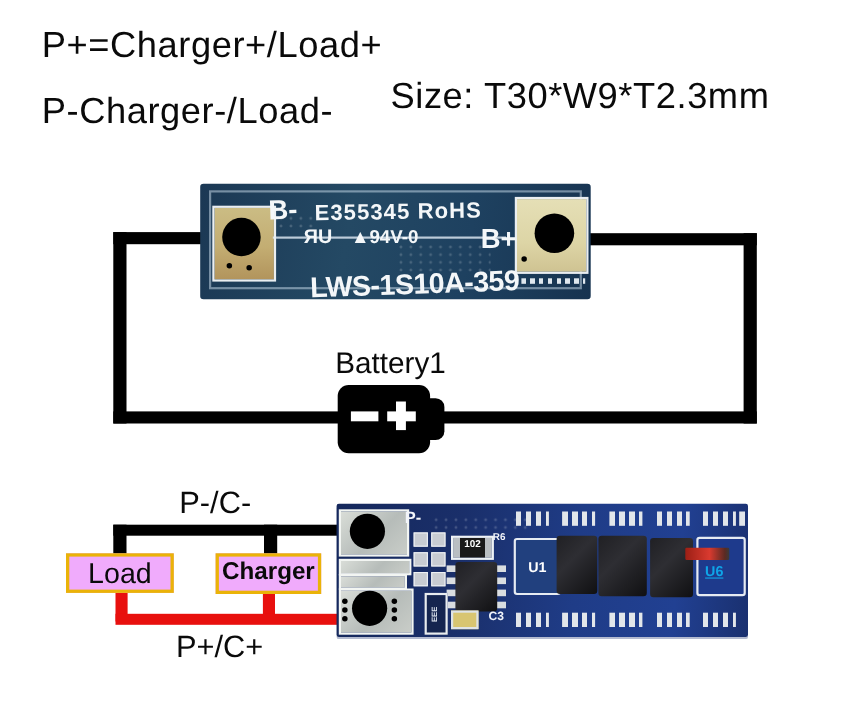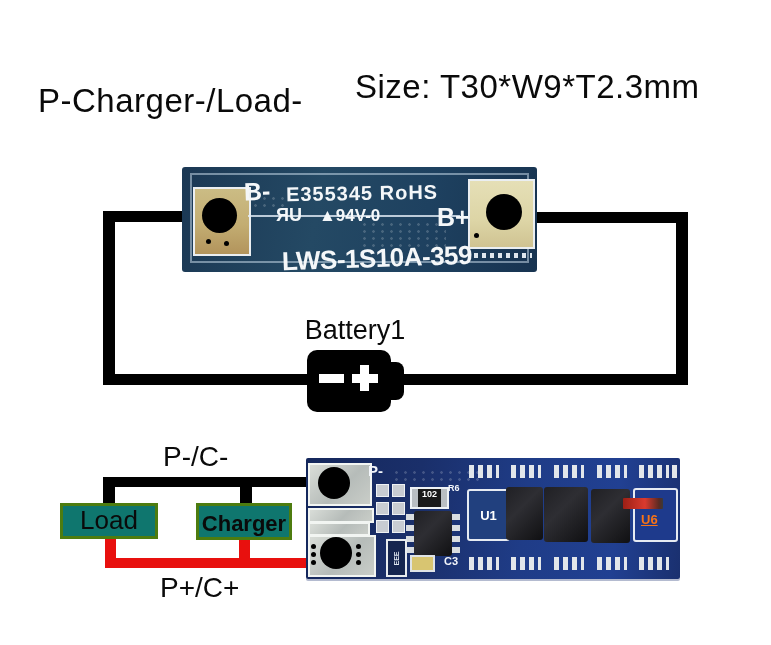--- a/index.html
+++ b/index.html
@@ -19,41 +19,42 @@
   .silk{position:absolute;color:#f4f7f9;font-weight:bold;white-space:nowrap;}
   .flip{display:inline-block;transform:scaleX(-1);}
   .ticks{position:absolute;background:repeating-linear-gradient(90deg,#dfe7ee 0 4px,transparent 4px 8px);}
   .texture{position:absolute;background-image:radial-gradient(circle,rgba(255,255,255,0.4) 1px,transparent 1.6px);
      background-size:9px 7px;opacity:.45;}
   
   #battery-body{position:absolute;left:307px;top:350px;width:84px;height:62px;background:#000;border-radius:10px;}
   #battery-bump{position:absolute;left:390px;top:362px;width:14px;height:38px;background:#000;border-radius:0 8px 8px 0;}
   .batt-bar{position:absolute;background:#fff;}
   
-  .dev-box{position:absolute;background:#0f766e;border:3px solid #4d7c0f;display:flex;align-items:flex-end;justify-content:center;}
+  .dev-box{position:absolute;background:#f0abfc;border:3px solid #eab308;display:flex;align-items:flex-start;justify-content:center;}
   
   #bot-board{position:absolute;left:306px;top:458px;width:374px;height:121px;border-radius:2px;overflow:hidden;
      background:linear-gradient(96deg,#15285c 0%,#1a2f6a 30%,#1f3c87 58%,#214092 82%,#1a306f 100%);
      box-shadow:0 2px 0 rgba(40,60,120,0.35);}
   .silver-pad{position:absolute;background:linear-gradient(135deg,#d9ddd8 0%,#b6bcb9 55%,#c9cdc8 100%);
      border:2px solid #f2f5f2;}
   .pads{position:absolute;height:13px;width:30px;
      background:repeating-linear-gradient(90deg,#e2e6ea 0 5px,transparent 5px 9px);}
   .chip{position:absolute;background:linear-gradient(135deg,#202024 0%,#2e2e33 40%,#101012 100%);border-radius:3px;}
   .fpbox{position:absolute;border:2.5px solid #e6ebf2;border-radius:3px;}
   .fp{position:absolute;width:11px;height:11px;background:#c8ccd2;border:1.5px solid #eef1f4;}
   .leg{position:absolute;width:9px;height:6px;background:#d9dde0;}
   .dot{position:absolute;width:5px;height:5px;background:#000;border-radius:50%;}
   .bsilk{position:absolute;color:#f2f5fa;font-weight:bold;white-space:nowrap;}
 </style>
 </head>
 <body>
 
 <div id="stage">
 
+  <div class="abs hdr" style="left:38px;top:22px;">P+=Charger+/Load+</div>
   <div class="abs hdr" style="left:355px;top:68px;">Size: T30*W9*T2.3mm</div>
   <div class="abs hdr" style="left:38px;top:82px;">P-Charger-/Load-</div>
 
   <div class="wire" style="left:103px;top:211px;width:122px;height:11px;"></div>
   <div class="wire" style="left:103px;top:211px;width:12px;height:174px;"></div>
   <div class="wire" style="left:103px;top:374px;width:216px;height:11px;"></div>
   <div class="wire" style="left:500px;top:212px;width:188px;height:11px;"></div>
   <div class="wire" style="left:676px;top:212px;width:12px;height:173px;"></div>
   <div class="wire" style="left:400px;top:374px;width:288px;height:11px;"></div>
 
@@ -154,21 +155,21 @@
 
     <div class="fpbox" style="left:161px;top:31px;width:39px;height:48px;background:#21407e;display:flex;align-items:center;justify-content:center;">
       <span style="color:#fff;font-size:13px;font-weight:bold;">U1</span>
     </div>
 
     <div class="chip" style="left:200px;top:29px;width:37px;height:53px;"></div>
     <div class="chip" style="left:238px;top:29px;width:44px;height:55px;"></div>
     <div class="chip" style="left:285px;top:31px;width:39px;height:54px;"></div>
 
     <div class="fpbox" style="left:327px;top:30px;width:41px;height:50px;background:#1e3a8c;">
-      <span style="position:absolute;left:6px;top:22px;color:#f97316;font-size:13px;font-weight:bold;text-decoration:underline;">U6</span>
+      <span style="position:absolute;left:6px;top:22px;color:#0ea5e9;font-size:13px;font-weight:bold;text-decoration:underline;">U6</span>
     </div>
     <div style="position:absolute;left:317px;top:40px;width:40px;height:11px;background:linear-gradient(90deg,#9c1f15 0%,#d93a2f 55%,#5a2a22 90%,#3a3a3a 100%);border-radius:1px;"></div>
 
     <div class="pads" style="left:163px;top:7px;"></div>
     <div class="pads" style="left:205px;top:7px;"></div>
     <div class="pads" style="left:248px;top:7px;"></div>
     <div class="pads" style="left:291px;top:7px;"></div>
     <div class="pads" style="left:333px;top:7px;"></div>
     <div class="pads" style="left:366px;top:7px;width:8px;"></div>
 

